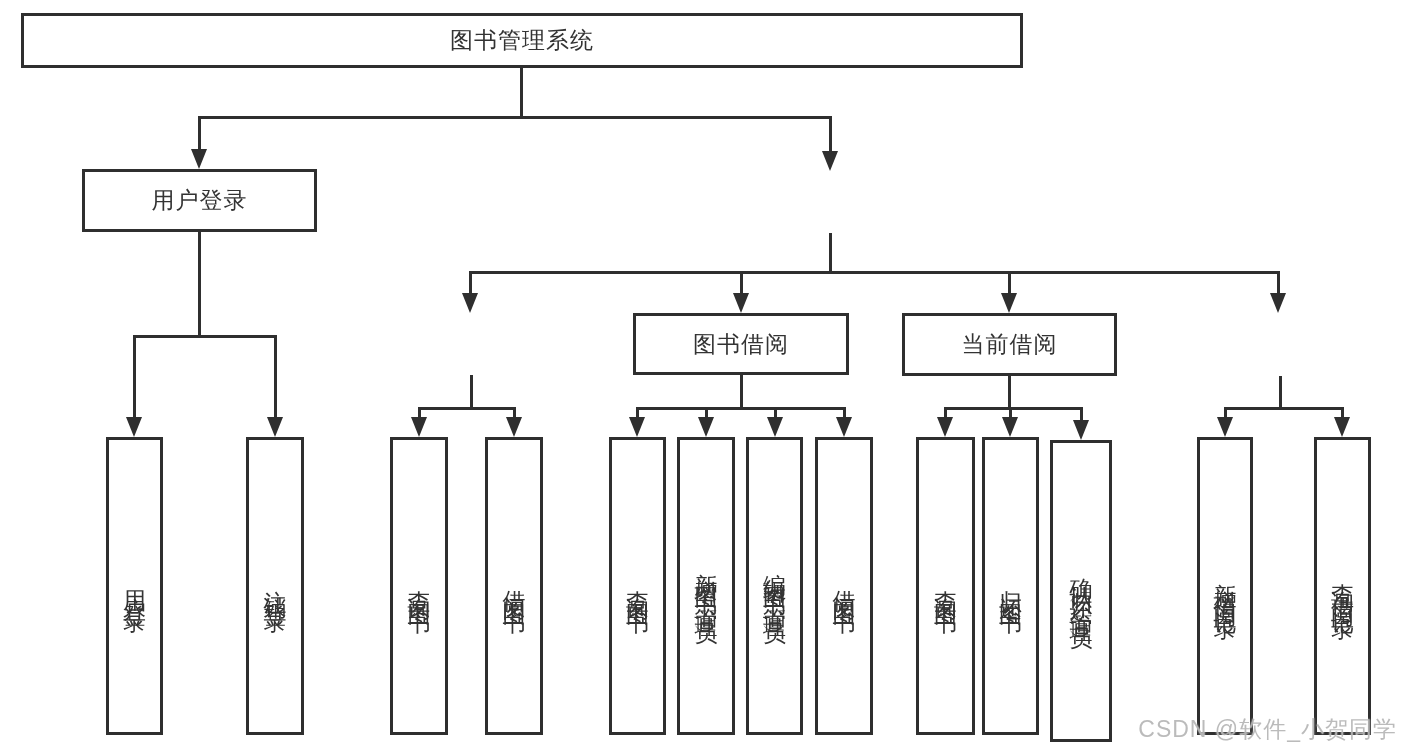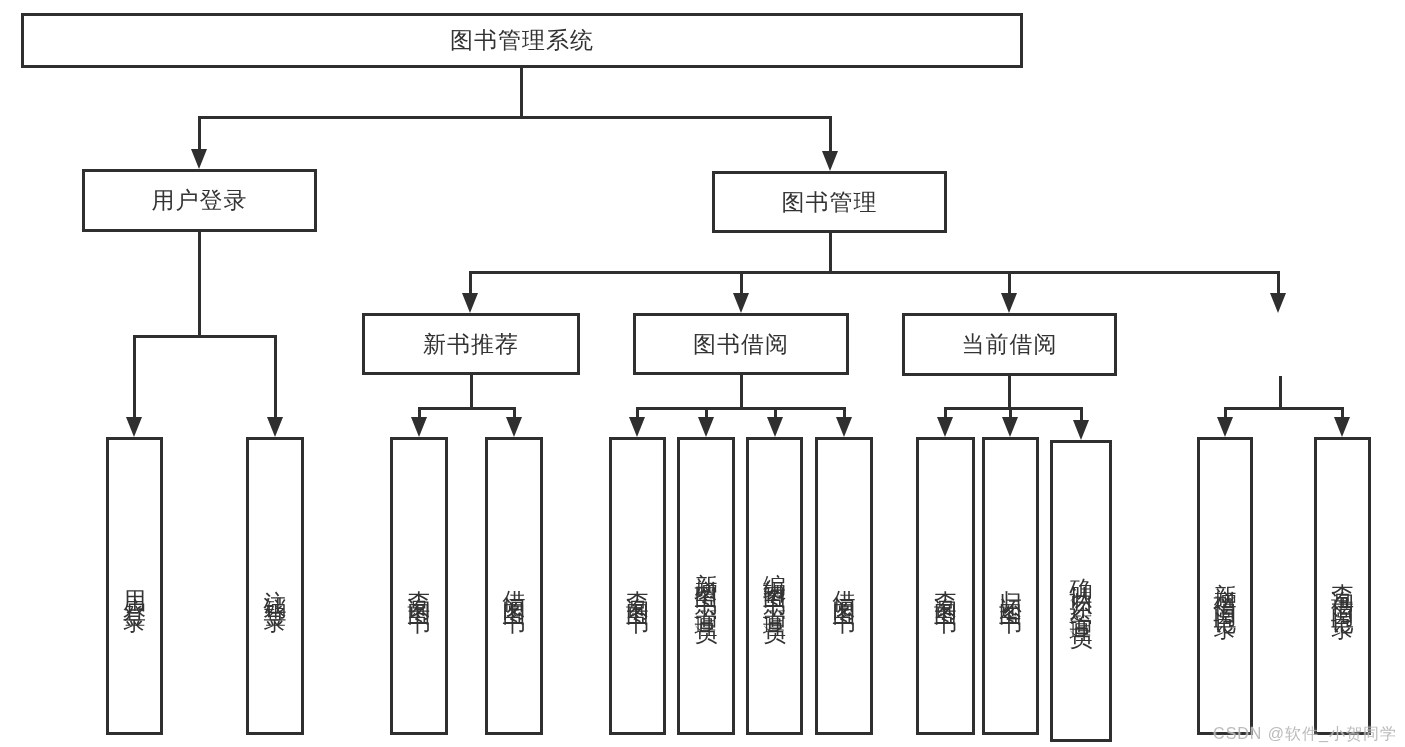--- a/index.html
+++ b/index.html
@@ -51,47 +51,41 @@
   .arr {
     position: absolute; width: 0; height: 0;
     border-left: 8px solid transparent;
     border-right: 8px solid transparent;
     border-top: 20px solid #2f2f2f;
   }
   .watermark {
     position: absolute;
     right: 8px;
     bottom: 2px;
-    font-size: 16px;
+    font-size: 23px;
     color: rgba(175,175,175,0.85);
     text-shadow: 0 0 2px rgba(255,255,255,0.9);
     letter-spacing: 1px;
     z-index: 10;
     white-space: nowrap;
   }
 </style>
 </head>
 <body>
 
 <div id="canvas">
 
   <div class="hnode" style="left:21px; top:13px; width:1002px; height:55px;">
     <span>图书管理系统</span>
   </div>
 
   <div class="hnode" style="left:82px; top:169px; width:235px; height:63px;">
     <span>用户登录</span>
   </div>
-  <div class="hnode" style="left:712px; top:171px; width:235px; height:62px;">
-    <span>图书管理</span>
-  </div>
-
-  <div class="hnode" style="left:362px; top:313px; width:218px; height:62px;">
-    <span>新书推荐</span>
-  </div>
+
   <div class="hnode" style="left:902px; top:313px; width:215px; height:63px;">
     <span>当前借阅</span>
   </div>
   <div class="hnode" style="left:633px; top:313px; width:216px; height:62px;">
     <span>图书借阅</span>
   </div>
 
   <div class="vnode" style="left:106px; top:437px; width:57px; height:298px;">
     <span class="vtext">用户登录</span>
   </div>

